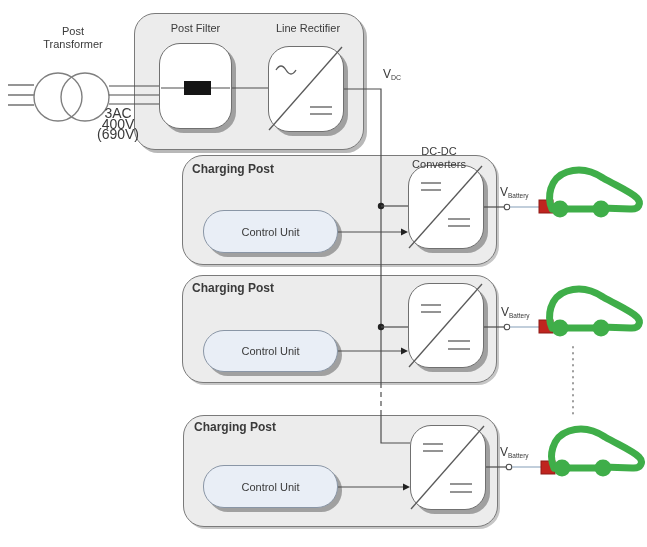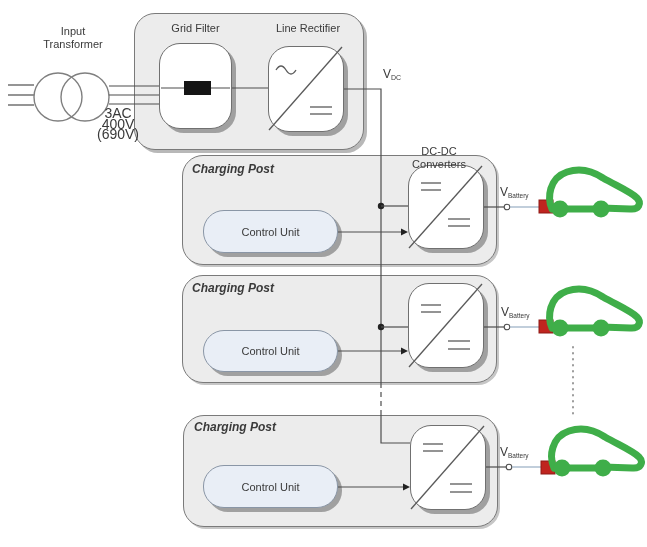--- a/index.html
+++ b/index.html
@@ -9,21 +9,21 @@
   
   .panel{background:#ececec;border:1px solid #7a7a7a;}
   .panel.big{box-shadow:3px 3px 0 #b8b8b8;}
   .panel.post{box-shadow:2px 2px 0 #c6c6c6;}
   .whitebox{background:#ffffff;border:1px solid #707070;box-shadow:4px 4px 0 #a0a0a0;}
   .controlbox{background:#e9eef6;border:1px solid #8a96a6;box-shadow:4px 4px 0 #a0a0a0;
               display:flex;align-items:center;justify-content:center;font-size:11px;}
   
   .lbl{font-size:11px;line-height:13px;text-align:center;white-space:pre-line;}
   .lbl-sm{font-size:14px;line-height:10.5px;text-align:center;white-space:pre-line;}
-  .post-title{font-size:12px;font-weight:bold;font-style:italic;}
+  .post-title{font-size:12px;font-weight:bold;}
   .vlbl{font-size:12px;line-height:12px;}
   .vlbl .sub{font-size:7px;vertical-align:-2px;}
   .vlbl .subtiny{font-size:6.5px;vertical-align:-2px;}
   svg.overlay{position:absolute;left:0;top:0;z-index:6;pointer-events:none;}
   .txt{z-index:7;}
   .box{z-index:2;border-radius:21px;}
 </style>
 </head>
 <body>
 
@@ -162,28 +162,28 @@
       <circle cx="33" cy="47" r="8.5" fill="#3fae49"></circle>
       <circle cx="74" cy="47" r="8.5" fill="#3fae49"></circle>
     </g>
     <g transform="translate(529,421)">
       <path d="M25 47 C20 36 22 16 40 10 C52 6 64 8 76 16 C90 24 104 30 110 36 C115 41 112 48 103 47 L74 46 M74 47 L33 47" fill="none" stroke="#3fae49" stroke-width="7" stroke-linecap="round" stroke-linejoin="round"></path>
       <circle cx="33" cy="47" r="8.5" fill="#3fae49"></circle>
       <circle cx="74" cy="47" r="8.5" fill="#3fae49"></circle>
     </g>
   </svg>
 
-  <div class="abs txt lbl" style="left:13px;top:25px;width:120px;">Input
+  <div class="abs txt lbl" style="left:13px;top:25px;width:120px;">Post
 Transformer</div>
 
   <div class="abs txt lbl-sm" style="left:96px;top:108px;width:44px;">3AC
 400V
 (690V)</div>
 
-  <div class="abs txt lbl" style="left:147px;top:22px;width:97px;">Grid Filter</div>
+  <div class="abs txt lbl" style="left:147px;top:22px;width:97px;">Post Filter</div>
 
   <div class="abs txt lbl" style="left:258px;top:22px;width:100px;">Line Rectifier</div>
 
   <div class="abs txt vlbl" style="left:383px;top:68px;">
     <span>V</span><span class="sub">DC</span>
   </div>
 
   <div class="abs txt lbl" style="left:399px;top:117px;width:80px;margin-top:28px;">DC-DC
 Converters</div>
 

